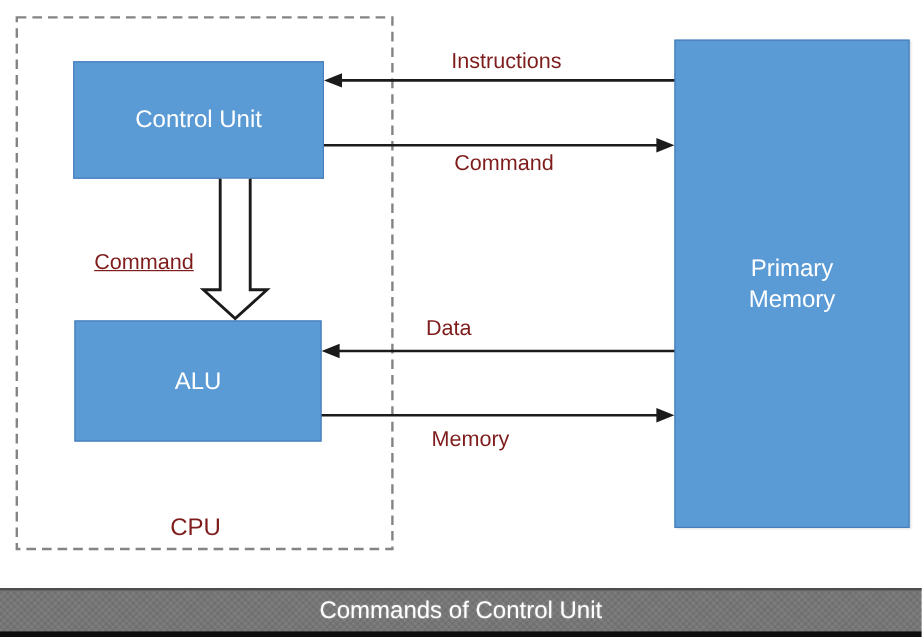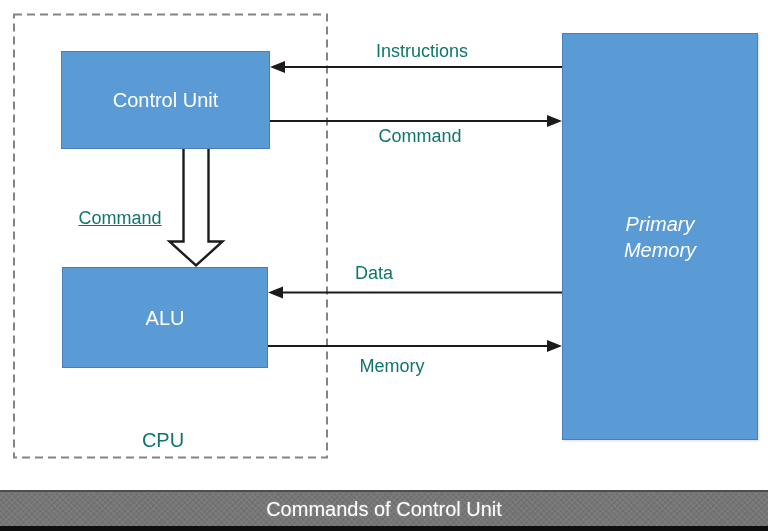--- a/index.html
+++ b/index.html
@@ -27,32 +27,32 @@
     text-align: center;
     font-size: 20px;
     line-height: 26px;
   }
   .node--control-unit { left: 61px;  top: 51px;  width: 209px; height: 98px; }
   .node--alu          { left: 62px;  top: 267px; width: 206px; height: 101px; }
   .node--primary-memory {
     left: 562px; top: 33px; width: 196px; height: 407px;
     box-shadow: 1px 1px 2px rgba(0,0,0,0.15);
   }
-  .node--primary-memory .node-label { display: inline-block; width: 110px; font-style: italic; }
+  .node--primary-memory .node-label { display: inline-block; width: 110px; }
   
   .overlay {
     position: absolute;
     left: 0; top: 0;
     width: 768px; height: 531px;
     pointer-events: none;
   }
   
   .flow-label {
     position: absolute;
-    color: #0f766e;
+    color: #7f1d1d;
     font-size: 18px;
     line-height: 19px;
     white-space: nowrap;
     transform: translateX(-50%);
   }
   .label--instructions { left: 422px; top: 42px; }
   .label--commands     { left: 420px; top: 127px; }
   .label--data         { left: 374px; top: 264px; }
   .label--results      { left: 392px; top: 357px; }
   .label--command      { left: 120px; top: 209px; text-decoration: underline; }

